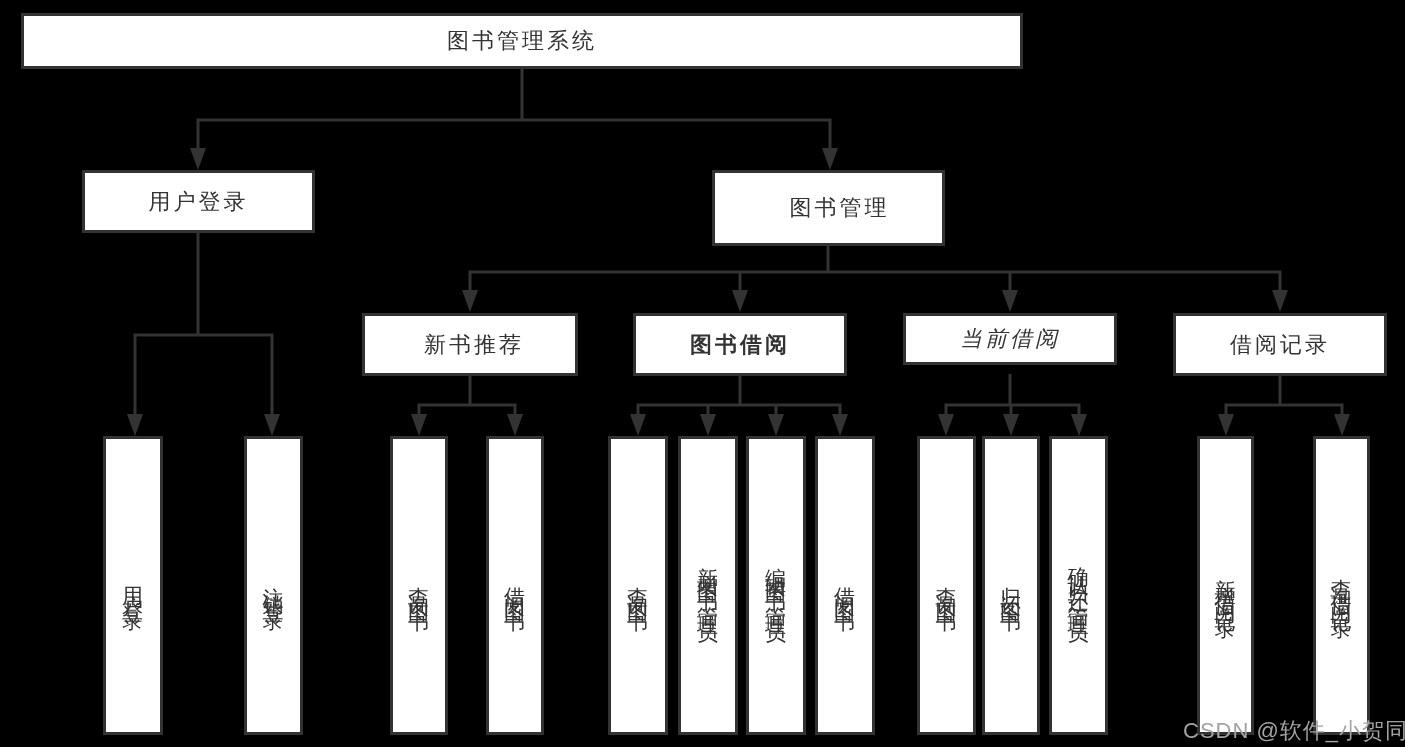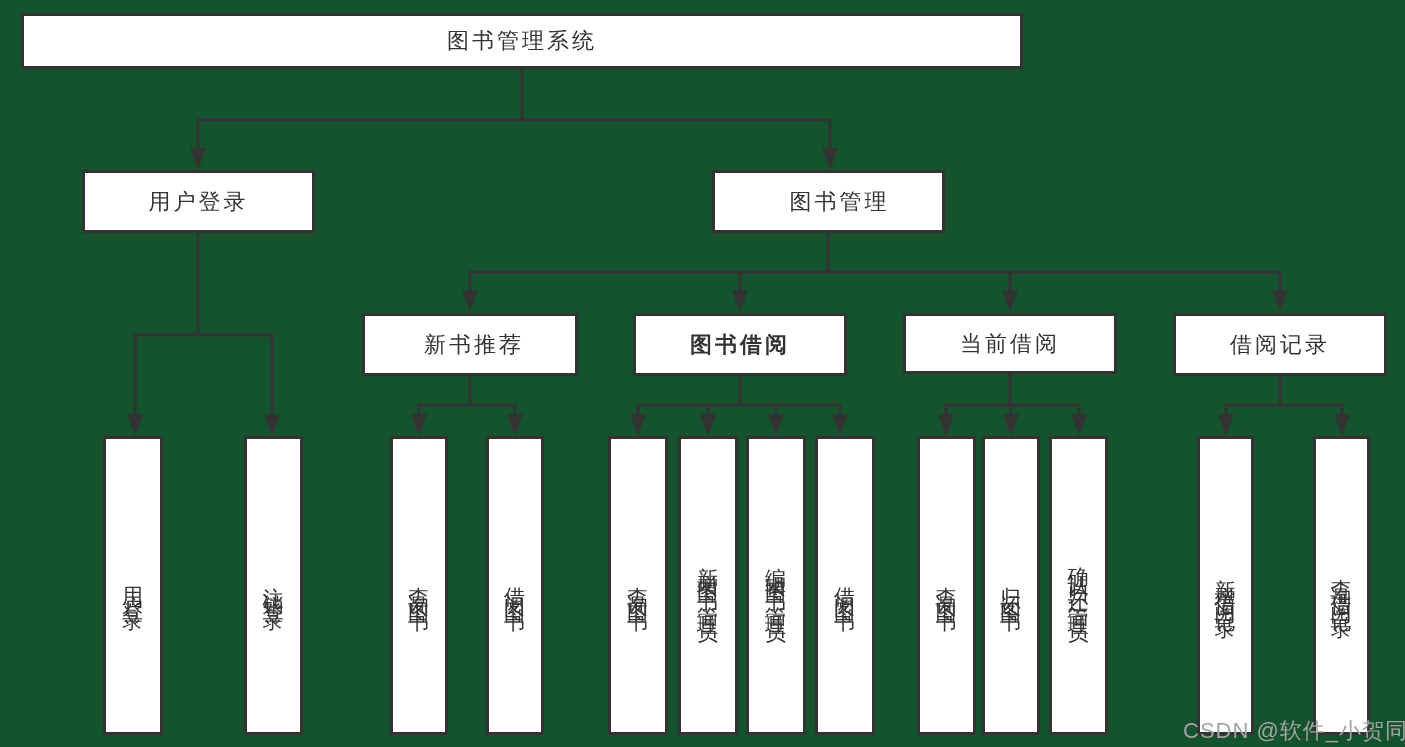--- a/index.html
+++ b/index.html
@@ -1,19 +1,19 @@
 <!DOCTYPE html>
 <html><head>
 <meta charset="utf-8">
 <style>
   html,body{margin:0;padding:0;background:#ffffff;}
   #canvas{
     position:relative;
     width:1405px;height:747px;
-    background:#14532d;
+    background:#000000;
     font-family:"Liberation Sans",sans-serif;
     overflow:hidden;
   }
   #connectors{position:absolute;left:0;top:0;width:1405px;height:747px;}
   .node{
     position:absolute;
     box-sizing:border-box;
     border:3px solid #333333;
     background:#ffffff;
     display:flex;align-items:center;justify-content:center;
@@ -112,31 +112,31 @@
     </g>
   </svg>
 
   <div class="node" style="left:21px;top:13px;width:1002px;height:56px;">
     <span>图书管理系统</span>
   </div>
 
   <div class="node" style="left:82px;top:170px;width:233px;height:63px;">
     <span>用户登录</span>
   </div>
-  <div class="node" style="left:712px;top:170px;width:233px;height:63px;padding-left:22px;">
+  <div class="node" style="left:712px;top:170px;width:233px;height:76px;padding-left:22px;">
     <span>图书管理</span>
   </div>
 
   <div class="node" style="left:362px;top:313px;width:216px;height:63px;padding-left:8px;">
     <span>新书推荐</span>
   </div>
   <div class="node" style="left:633px;top:313px;width:214px;height:63px;font-weight:bold;">
     <span>图书借阅</span>
   </div>
-  <div class="node" style="left:903px;top:313px;width:214px;height:61px;">
+  <div class="node" style="left:903px;top:313px;width:214px;height:52px;font-style:italic;">
     <span>当前借阅</span>
   </div>
   <div class="node" style="left:1173px;top:313px;width:214px;height:63px;">
     <span>借阅记录</span>
   </div>
 
   <div class="leaf" style="left:103px;width:60px;">
     <span>用户登录</span>
   </div>
   <div class="leaf" style="left:244px;width:59px;">

